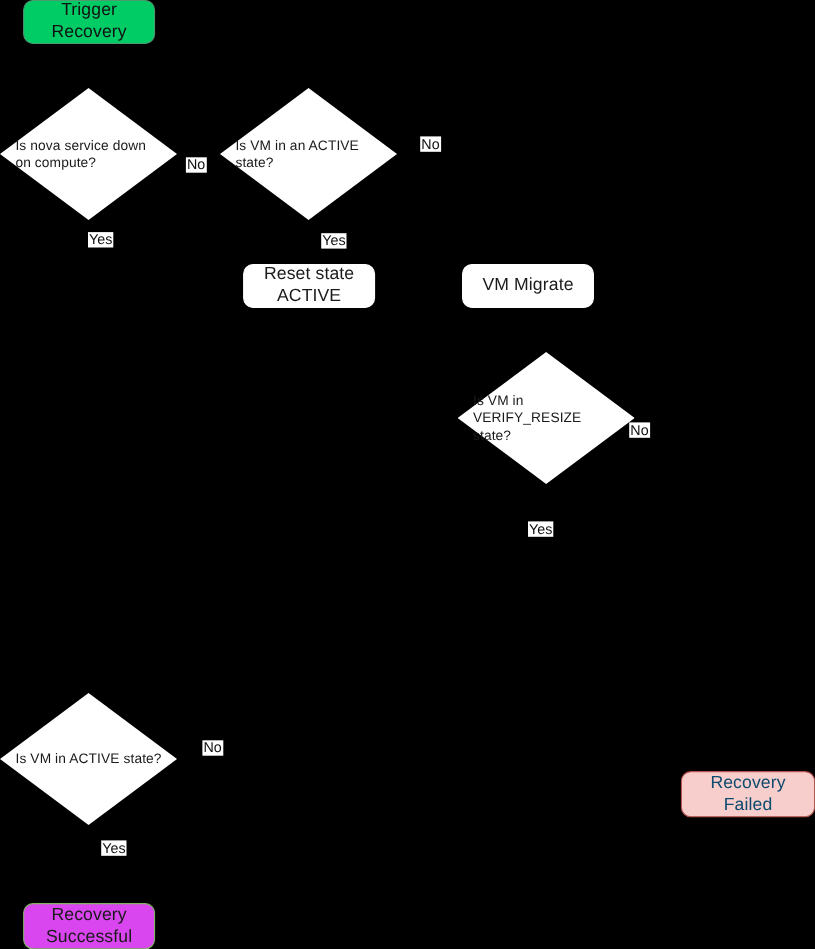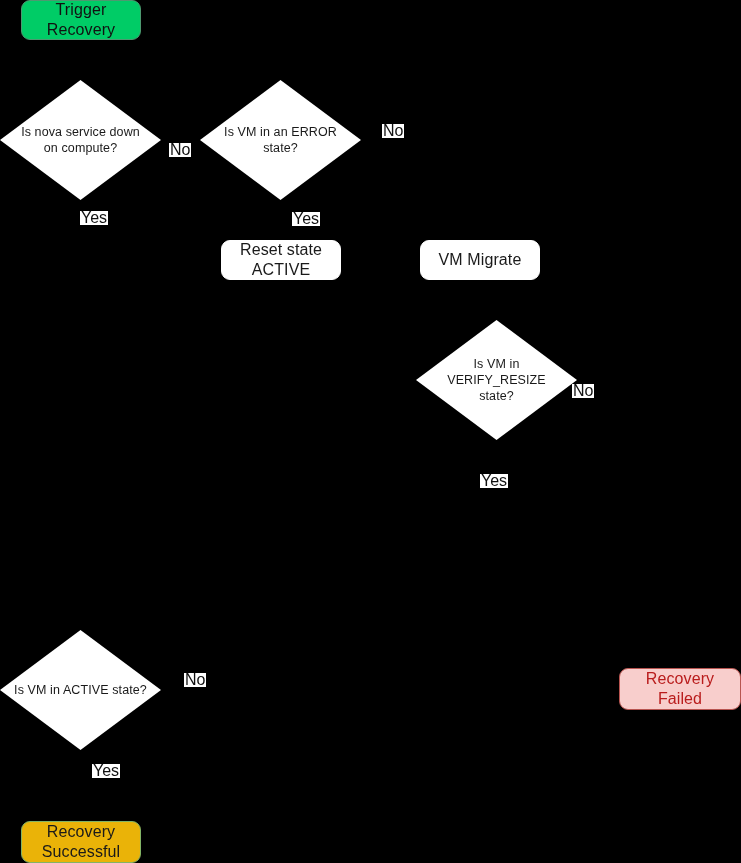--- a/index.html
+++ b/index.html
@@ -37,62 +37,62 @@
   .node-box.process {
     background: #ffffff;
     border: 1px solid #ffffff;
   }
   .node-box.start {
     background: #00cc66;
     border: 1px solid #4d9970;
     color: #111111;
   }
   .node-box.success {
-    background: #eab308;
+    background: #d946ef;
     border: 1px solid #82b366;
     color: #1a1a1a;
   }
   .node-box.failure {
     background: #f8cecc;
     border: 1px solid #b85450;
-    color: #b91c1c;
+    color: #0c4a6e;
+    margin-top: 33px;
   }
 
   
   .node-diamond {
     position: absolute;
     box-sizing: border-box;
   }
   .node-diamond .shape {
     position: absolute;
     inset: 0;
     background: #ffffff;
     clip-path: polygon(50% 0%, 100% 50%, 50% 100%, 0% 50%);
   }
   .node-diamond .dlabel {
     position: absolute;
     inset: 0;
     display: flex;
     align-items: center;
     justify-content: center;
-    text-align: center;
     font-size: 12.5px;
     line-height: 1.3;
     color: #1a1a1a;
     padding: 0 14px;
     box-sizing: border-box;
     letter-spacing: 0.1px;
   }
 
   
   .edge-label {
     position: absolute;
     background: #ffffff;
     color: #111111;
-    font-size: 16px;
+    font-size: 13px;
     line-height: 12px;
     padding: 1px 1px;
     white-space: nowrap;
   }
 
   
   .connectors {
     position: absolute;
     left: 0;
     top: 0;
@@ -130,21 +130,21 @@
   </div>
 
   <div class="node-diamond" style="left:0px; top:80px; width:161px; height:120px;">
     <div class="shape"></div>
     <div class="dlabel">Is nova service down on compute?</div>
   </div>
 
 
   <div class="node-diamond" style="left:200px; top:80px; width:161px; height:120px;">
     <div class="shape"></div>
-    <div class="dlabel">Is VM in an ERROR state?</div>
+    <div class="dlabel">Is VM in an ACTIVE state?</div>
   </div>
 
   <div class="node-box process" style="left:221px; top:240px; width:120px; height:40px;">
     <span>Reset state ACTIVE</span>
   </div>
 
   <div class="node-box process" style="left:420px; top:240px; width:120px; height:40px;">
     <span>VM Migrate</span>
   </div>
 

